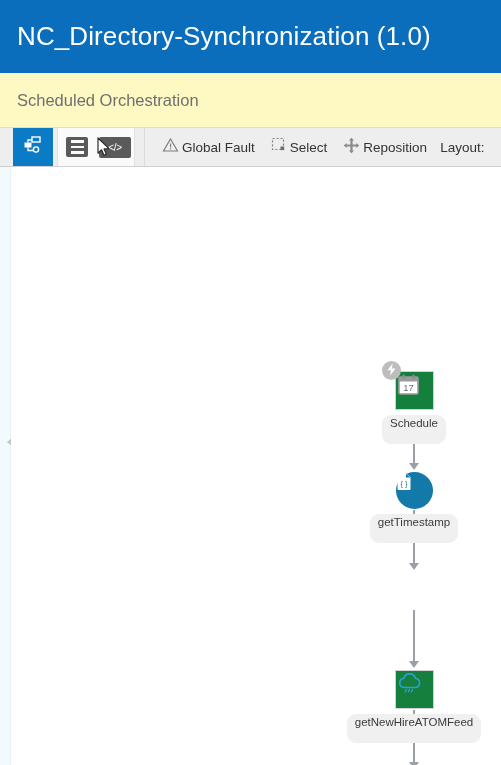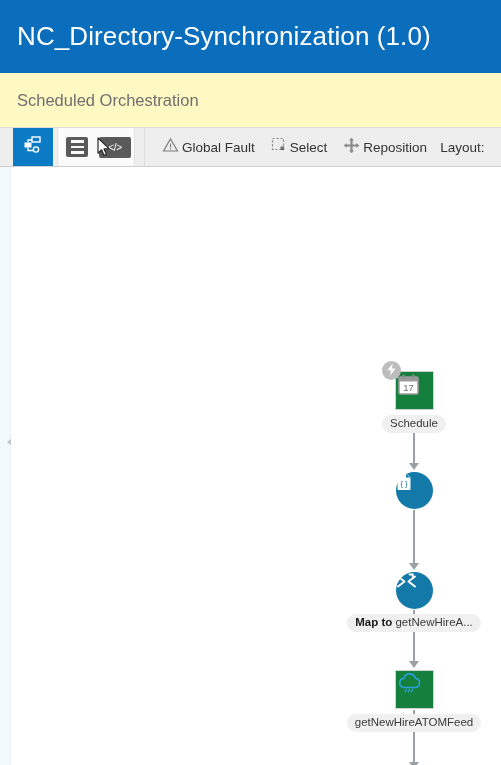--- a/index.html
+++ b/index.html
@@ -190,21 +190,21 @@
   .shape-circle.blue { background: #1279a8; }
   .shape-square {
     width: 39px; height: 39px;
     background: #15803d;
     border: 1.5px solid #d2d2d2;
   }
   .node-label {
     margin-top: 5px;
     background: #f0f0f0;
     border-radius: 9px;
-    padding: 2px 8px 3px 8px;
+    padding: 2px 8px 14px 8px;
     font-size: 11.5px;
     color: #3a3a3a;
     white-space: nowrap;
     line-height: 13px;
   }
   .node-label.has-bold b { font-weight: bold; color: #1a1a1a; }
 
   .badge {
     position: absolute;
     left: -13px;
@@ -367,38 +367,23 @@
       <div class="shape-circle blue">
         <span>
           <svg width="16" height="19" viewBox="0 0 16 19">
             <path d="M2 1.5 H10 L14 5.5 V17.5 H2 Z" fill="#ffffff" stroke="#ffffff" stroke-width="1"></path>
             <path d="M10 1.5 V5.5 H14" fill="#1279a8"></path>
             <text x="8" y="13.5" font-size="7.5" font-family="Liberation Sans, sans-serif" fill="#1279a8" text-anchor="middle">{ }</text>
           </svg>
         </span>
       </div>
     </div>
-  </div>
-
-  <div class="node" style="left:414px; top:405px;">
-    <div class="node-shape">
-      <div class="shape-circle blue">
-        <span>
-          <svg width="21" height="19" viewBox="0 0 21 19">
-            <path d="M2 4.5 L8.5 9.5 L2 14.5" fill="none" stroke="#ffffff" stroke-width="2" stroke-linecap="round" stroke-linejoin="round"></path>
-            <path d="M19 4.5 L12.5 9.5 L19 14.5" fill="none" stroke="#ffffff" stroke-width="2" stroke-linecap="round" stroke-linejoin="round"></path>
-            <path d="M13.5 2.5 L16.8 2.5 L16.8 5.8" fill="none" stroke="#ffffff" stroke-width="1.8" stroke-linecap="round"></path>
-          </svg>
-        </span>
-      </div>
-    </div>
-    <div class="node-label has-bold">
-      <b>Map to</b><span> getNewHireA...</span>
-    </div>
-  </div>
+    <div class="node-label">getTimestamp</div>
+  </div>
+
 
   <div class="node" style="left:414px; top:503px;">
     <div class="node-shape">
       <div class="shape-square">
         <span>
           <svg width="27" height="22" viewBox="0 0 27 22">
             <path d="M7.5 16.5 A4.6 4.6 0 0 1 7.8 7.4 A6 6 0 0 1 19.4 7.2 A4.7 4.7 0 0 1 19.6 16.5 Z" fill="none" stroke="#2a9fd8" stroke-width="1.6" stroke-linejoin="round"></path>
             <path d="M10.5 18.5 L9.3 20.8 M13.6 18.5 L12.4 20.8 M16.7 18.5 L15.5 20.8" stroke="#2a9fd8" stroke-width="1.4" stroke-linecap="round"></path>
           </svg>
         </span>

